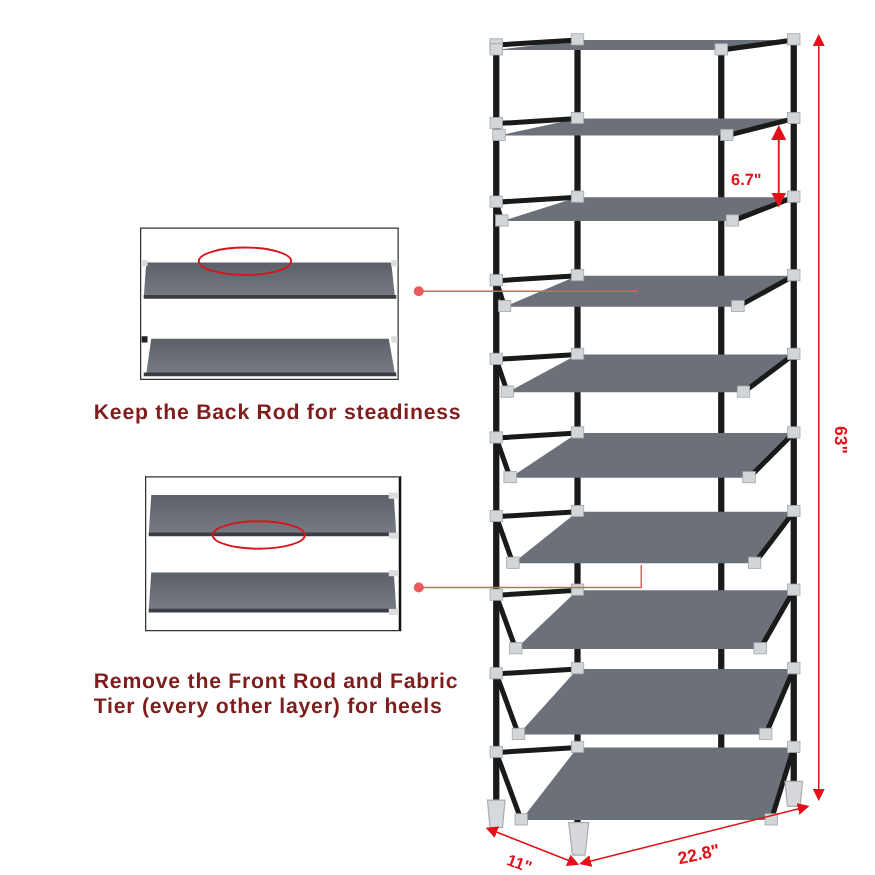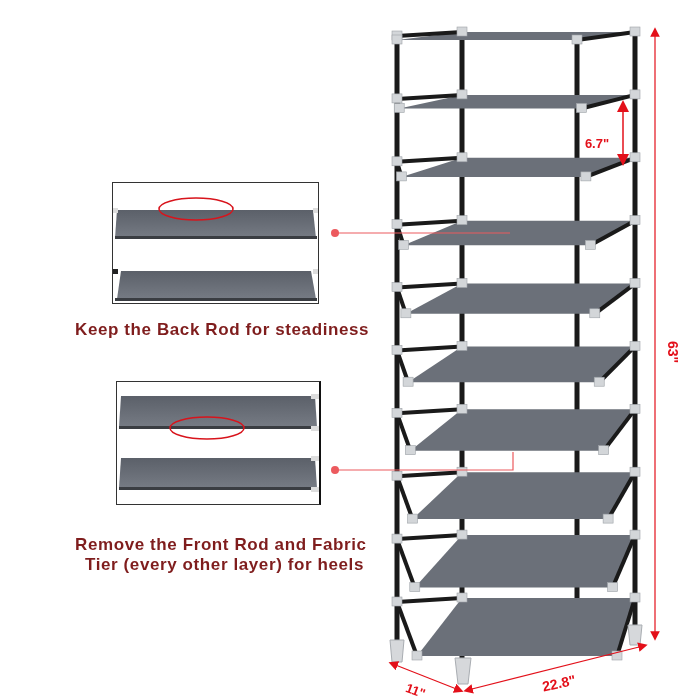--- a/index.html
+++ b/index.html
@@ -217,14 +217,14 @@
       <path d="M4,76 L198,76 L200,106 L2,106 z" fill="url(#fab3)"></path>
       <rect x="2" y="105" width="198" height="3" fill="#3a3d42"></rect>
       <rect x="194" y="74" width="8" height="5" fill="#ddd"></rect>
         <rect x="194" y="105" width="8" height="5" fill="#ddd"></rect>
       <ellipse cx="90" cy="46" rx="37" ry="11" fill="none" stroke="#d8141c" stroke-width="1.5"></ellipse>
     </svg>
   </div>
 
   <div class="caption" style="left:75px; top:320px;">Keep the Back Rod for steadiness</div>
   <div class="caption" style="left:75px; top:535px;">Remove the Front Rod and Fabric</div>
-  <div class="caption" style="left:85px; top:555px;">Tier (every other layer) for heels</div>
+  <div class="caption" style="left:75px; top:555px;">Tier (every other layer) for heels</div>
 </div>
 
 </body></html>

